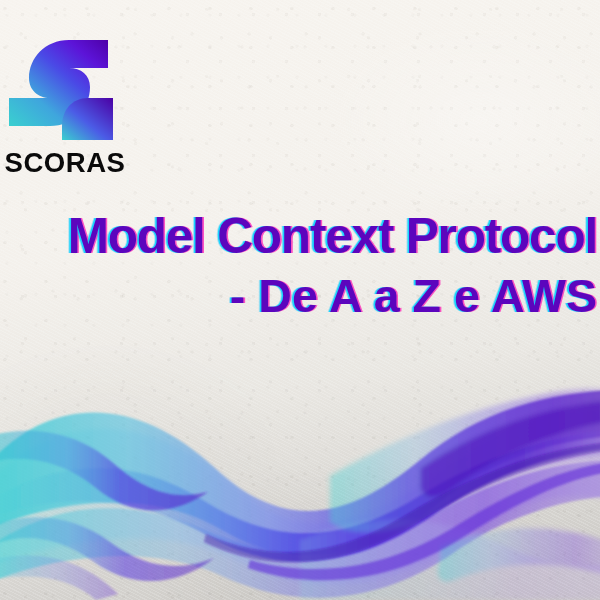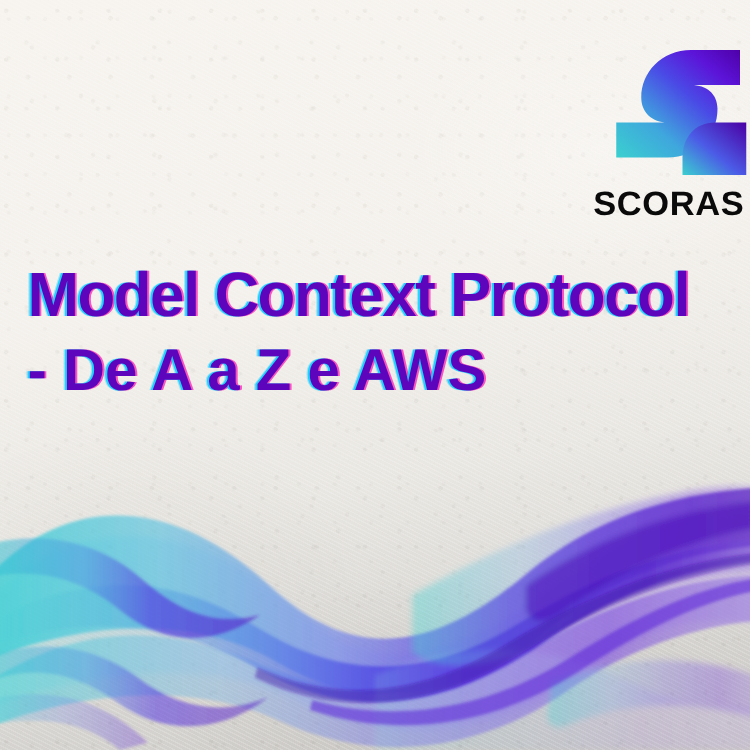--- a/index.html
+++ b/index.html
@@ -33,37 +33,37 @@
       repeating-linear-gradient(113deg, rgba(120,115,110,.22) 0 1px, rgba(0,0,0,0) 1px 4px);
   }
   .blotch{position:absolute;inset:0;pointer-events:none;opacity:.45;
     background:
       radial-gradient(ellipse 220px 140px at 80% 20%, rgba(255,255,255,.55), transparent 70%),
       radial-gradient(ellipse 260px 180px at 18% 78%, rgba(140,136,130,.18), transparent 72%),
       radial-gradient(ellipse 300px 150px at 60% 95%, rgba(130,126,120,.22), transparent 75%);
   }
 
   
-  .logo-wrap{position:absolute;left:16px;right:0;top:34px;display:flex;flex-direction:column;align-items:flex-end;}
+  .logo-wrap{position:absolute;left:0;right:0;top:34px;display:flex;flex-direction:column;align-items:flex-start;}
   .logo-mark{width:116px;height:112px;display:block;}
   .wordmark{margin-top:4px;width:130px;}
   .scoras-txt{
     font-size:27px;font-weight:bold;letter-spacing:.5px;color:#0a0a0a;
     line-height:1;text-align:center;
     font-family:"Liberation Sans", sans-serif;
     transform:scaleX(1.02);
   }
   .academy-txt{
     font-size:12px;font-weight:bold;letter-spacing:.6px;color:#0a0a0a;
     text-align:right;line-height:1;margin-top:3px;padding-right:2px;
   }
 
   
   .headline{
-    position:absolute;left:0;right:0;top:210px;text-align:left;margin-left:19px;
+    position:absolute;left:0;right:0;top:210px;text-align:right;
   }
   .hl-line{
     font-family:"Liberation Sans", sans-serif;
     font-weight:bold;
     color:#5c05bd;
     line-height:1.04;
     letter-spacing:-1.2px;
     text-shadow:
       -1.6px 0 0 rgba(0,210,255,.85),
        1.6px 0 0 rgba(255,0,170,.65),

